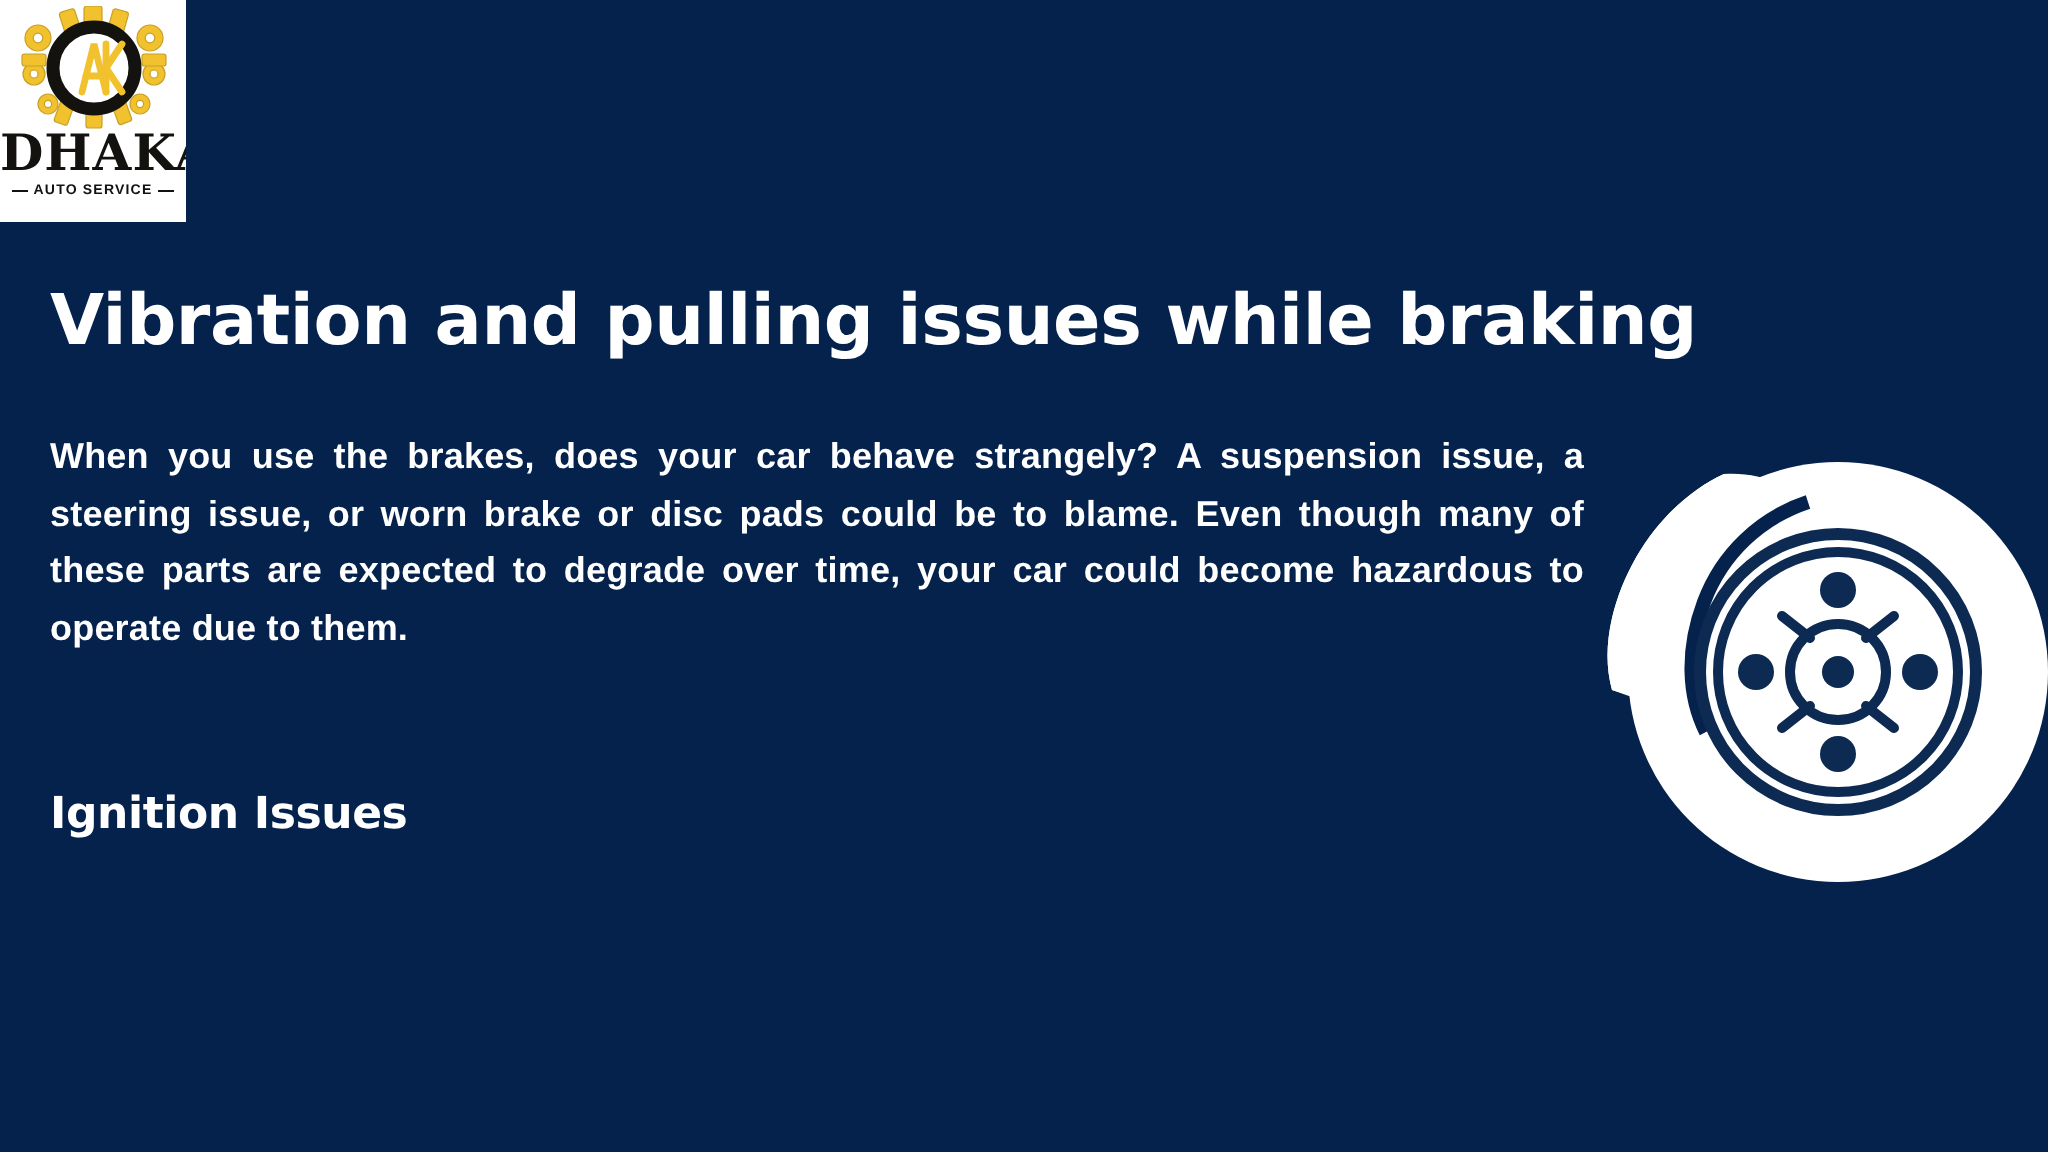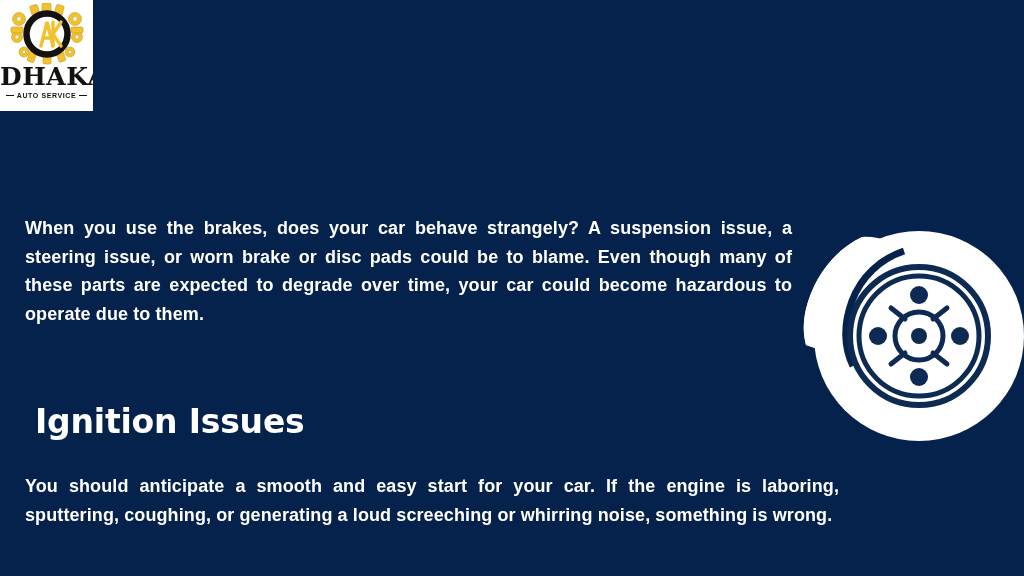--- a/index.html
+++ b/index.html
@@ -81,23 +81,23 @@
     letter-spacing: -0.2px;
     line-height: 1.05;
     white-space: nowrap;
   }
   #title-main {
     left: 25px;
     top: 120px;
     font-size: 35px;
   }
   #title-second {
-    left: 35px;
+    left: 25px;
     top: 378px;
-    font-size: 33px;
+    font-size: 22px;
   }
 
   
   .para {
     position: absolute;
     color: #ffffff;
     font-family: "Liberation Sans", sans-serif;
     font-weight: 700;
     font-size: 18px;
     line-height: 1.59;
@@ -171,26 +171,26 @@
 
     <div class="logo-wordmark">DHAKA</div>
 
     <div class="logo-tagline-row">
       <span class="logo-rule"></span>
       <span class="logo-tagline">AUTO SERVICE</span>
       <span class="logo-rule"></span>
     </div>
   </div>
 
+  <h1 id="title-main" class="heading">Vibration and pulling issues while braking</h1>
 
   <p id="para-braking" class="para">When you use the brakes, does your car behave strangely? A suspension issue, a steering issue, or worn brake or disc pads could be to blame. Even though many of these parts are expected to degrade over time, your car could become hazardous to operate due to them.</p>
 
   <h2 id="title-second" class="heading">Ignition Issues</h2>
 
-  <p id="para-ignition" class="para">You should anticipate a smooth and easy start for your car. If the engine is laboring, sputtering, coughing, or generating a loud screeching or whirring noise, something is wrong.</p>
 
   <div id="brake-art">
     <svg viewBox="0 0 232 222" width="232" height="222" aria-hidden="true">
 
       <circle cx="127" cy="112" r="105" fill="#ffffff"></circle>
 
       <path d="M70 13 C44 25 22 52 14 85 C11 98 11 110 14 121
                L48 133 C43 116 44 97 51 81 C58 63 71 49 87 40 Z" fill="#ffffff"></path>
       <path d="M70 13 C86 12 100 17 110 26 L92 44
                C76 50 63 63 56 81 C49 98 48 116 53 133 L14 121

